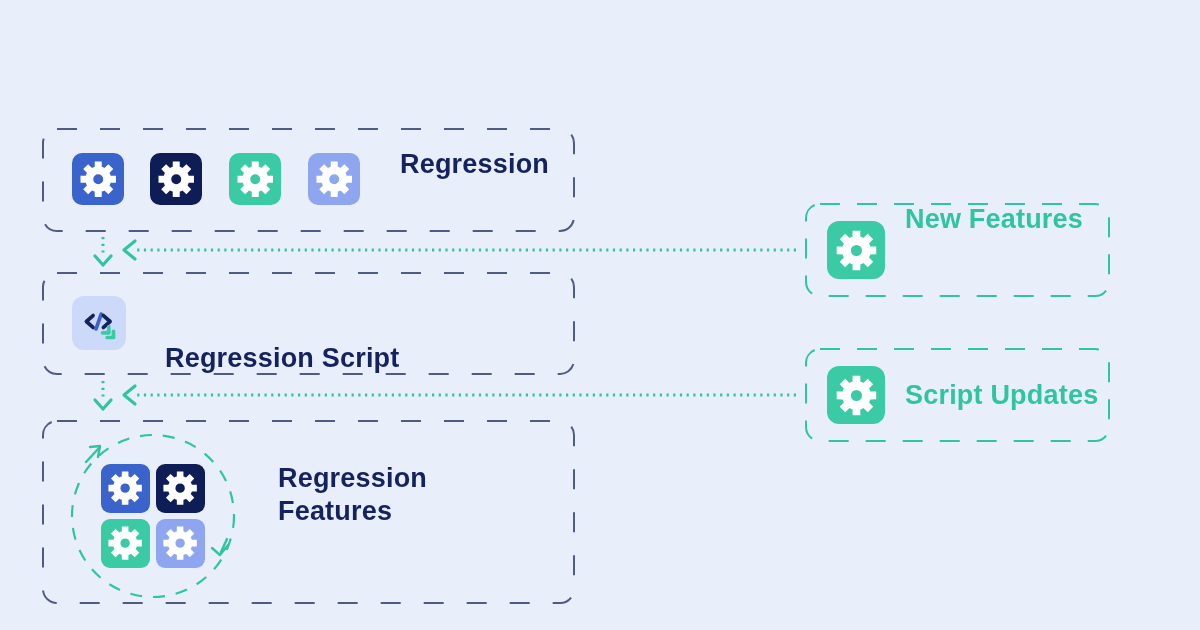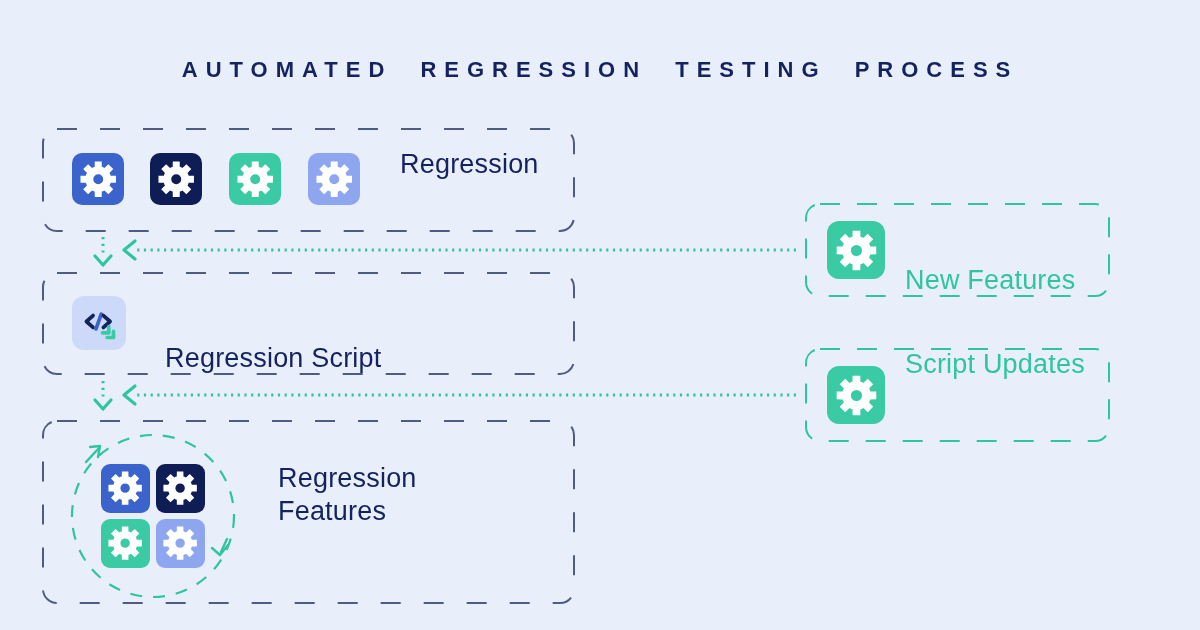--- a/index.html
+++ b/index.html
@@ -31,39 +31,38 @@
     position:absolute;border-radius:10px;
     display:flex;align-items:center;justify-content:center;
   }
   .tile svg{width:74%;height:74%;display:block;}
   .t-blue{background:var(--tile-blue);}
   .t-navy{background:var(--tile-navy);}
   .t-teal{background:var(--tile-teal);}
   .t-peri{background:var(--tile-peri);}
   .t-code{background:var(--code-bg);border-radius:12px;}
   .label{
-    position:absolute;color:var(--navy);font-weight:400;
+    position:absolute;color:var(--navy);font-weight:700;
     font-size:27px;line-height:33px;letter-spacing:.2px;
   }
   .label-teal{color:var(--teal);}
   .overlay{position:absolute;left:0;top:0;width:1200px;height:630px;pointer-events:none;}
   .dotline{stroke:var(--teal);stroke-width:3;stroke-dasharray:2.2 4.5;fill:none;}
   .chev{stroke:var(--teal);stroke-width:3.2;fill:none;stroke-linecap:round;stroke-linejoin:round;}
   .cyc{stroke:var(--teal);stroke-width:2.4;fill:none;stroke-linecap:round;stroke-linejoin:round;}
   .circle-dash{fill:none;stroke:var(--teal);stroke-width:2.2;stroke-dasharray:12 11;}
   .code-navy{stroke:var(--navy);stroke-width:5;fill:none;stroke-linecap:round;stroke-linejoin:round;}
   .code-blue{stroke:var(--tile-blue);stroke-width:5;fill:none;stroke-linecap:round;}
   .code-teal{stroke:var(--tile-teal);stroke-width:5;fill:none;stroke-linecap:round;stroke-linejoin:round;}
 </style>
 </head>
 <body>
 
 <div class="canvas">
 
-  <h1 class="title">AUTOMATED REGRESSION TESTING PROCESS</h1>
 
   <svg class="overlay">
 
     <g>
       <line class="dotline" x1="103" y1="237" x2="103" y2="256"></line>
       <polyline class="chev" points="95,256 103,265 111,256"></polyline>
     </g>
 
     <g>
       <line class="dotline" x1="796" y1="250" x2="136" y2="250"></line>
@@ -174,32 +173,32 @@
 
   <div class="node" style="left:805px;top:203px;width:305px;height:94px;">
     <svg class="border-svg" viewBox="0 0 305 94">
       <rect class="dash-teal" x="1" y="1" width="303" height="92" rx="14" stroke-dasharray="20 17"></rect>
     </svg>
     <span class="tile t-teal" style="left:22px;top:18px;width:58px;height:58px;border-radius:12px;">
         <svg viewBox="0 0 100 100">
           <path d="M33.8 20.7L35.8 19.6L38.0 18.7L40.2 18.0L40.8 17.8L41.0 3.9L59.0 3.9L59.2 17.8L59.2 17.8L61.5 18.5L63.6 19.4L65.7 20.4L66.2 20.7L76.3 11.0L89.0 23.7L79.3 33.8L79.3 33.8L80.4 35.8L81.3 38.0L82.0 40.2L82.2 40.8L96.1 41.0L96.1 59.0L82.2 59.2L82.2 59.2L81.5 61.5L80.6 63.6L79.6 65.7L79.3 66.2L89.0 76.3L76.3 89.0L66.2 79.3L66.2 79.3L64.2 80.4L62.0 81.3L59.8 82.0L59.2 82.2L59.0 96.1L41.0 96.1L40.8 82.2L40.8 82.2L38.5 81.5L36.4 80.6L34.3 79.6L33.8 79.3L23.7 89.0L11.0 76.3L20.7 66.2L20.7 66.2L19.6 64.2L18.7 62.0L18.0 59.8L17.8 59.2L3.9 59.0L3.9 41.0L17.8 40.8L17.8 40.8L18.5 38.5L19.4 36.4L20.4 34.3L20.7 33.8L11.0 23.7L23.7 11.0L33.8 20.7Z M63 50 A13 13 0 1 0 37 50 A13 13 0 1 0 63 50 Z" fill="#ffffff" fill-rule="evenodd"></path>
         </svg>
       </span>
-    <div class="label label-teal" style="left:100px;top:0;height:94px;display:flex;align-items:flex-end;">
+    <div class="label label-teal" style="left:100px;top:0;height:94px;display:flex;align-items:flex-start;">
         <span>New Features</span>
       </div>
   </div>
 
   <div class="node" style="left:805px;top:348px;width:305px;height:94px;">
     <svg class="border-svg" viewBox="0 0 305 94">
       <rect class="dash-teal" x="1" y="1" width="303" height="92" rx="14" stroke-dasharray="20 17"></rect>
     </svg>
     <span class="tile t-teal" style="left:22px;top:18px;width:58px;height:58px;border-radius:12px;">
         <svg viewBox="0 0 100 100">
           <path d="M33.8 20.7L35.8 19.6L38.0 18.7L40.2 18.0L40.8 17.8L41.0 3.9L59.0 3.9L59.2 17.8L59.2 17.8L61.5 18.5L63.6 19.4L65.7 20.4L66.2 20.7L76.3 11.0L89.0 23.7L79.3 33.8L79.3 33.8L80.4 35.8L81.3 38.0L82.0 40.2L82.2 40.8L96.1 41.0L96.1 59.0L82.2 59.2L82.2 59.2L81.5 61.5L80.6 63.6L79.6 65.7L79.3 66.2L89.0 76.3L76.3 89.0L66.2 79.3L66.2 79.3L64.2 80.4L62.0 81.3L59.8 82.0L59.2 82.2L59.0 96.1L41.0 96.1L40.8 82.2L40.8 82.2L38.5 81.5L36.4 80.6L34.3 79.6L33.8 79.3L23.7 89.0L11.0 76.3L20.7 66.2L20.7 66.2L19.6 64.2L18.7 62.0L18.0 59.8L17.8 59.2L3.9 59.0L3.9 41.0L17.8 40.8L17.8 40.8L18.5 38.5L19.4 36.4L20.4 34.3L20.7 33.8L11.0 23.7L23.7 11.0L33.8 20.7Z M63 50 A13 13 0 1 0 37 50 A13 13 0 1 0 63 50 Z" fill="#ffffff" fill-rule="evenodd"></path>
         </svg>
       </span>
-    <div class="label label-teal" style="left:100px;top:0;height:94px;display:flex;align-items:flex-start;">
+    <div class="label label-teal" style="left:100px;top:0;height:94px;display:flex;align-items:center;">
         <span>Script Updates</span>
       </div>
   </div>
 
 </div>
 
 </body></html>

